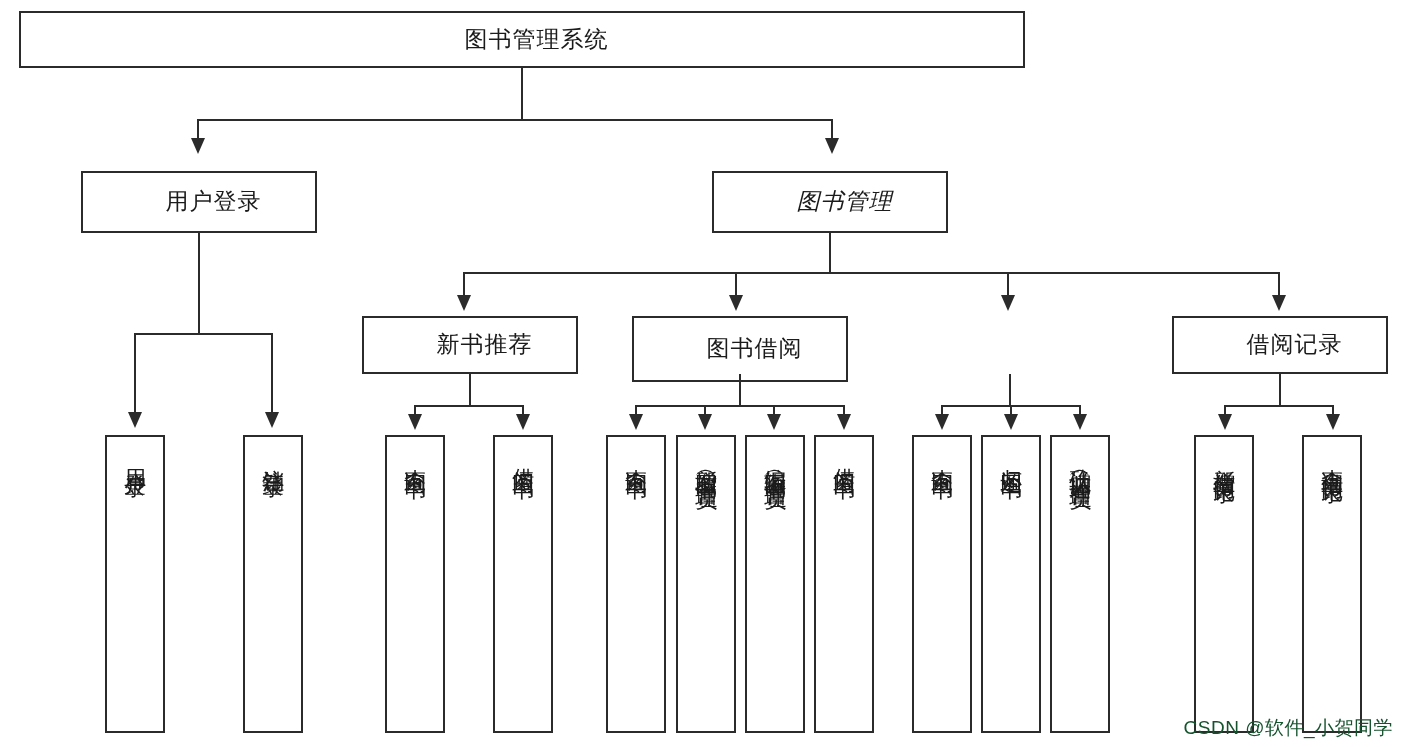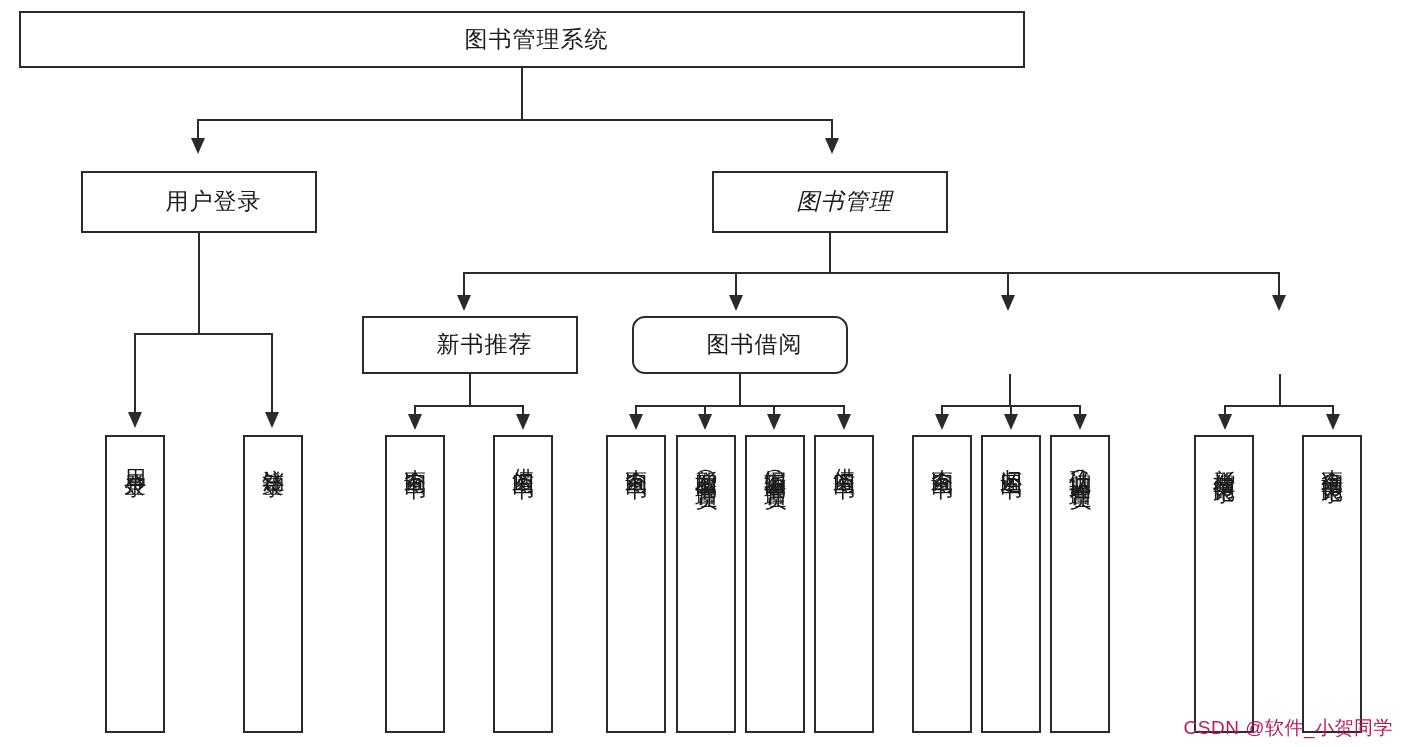--- a/index.html
+++ b/index.html
@@ -72,21 +72,21 @@
     border-right: 7px solid transparent;
     border-top: 16px solid #2b2b2b;
   }
 
   
   #watermark {
     position: absolute;
     right: 12px;
     bottom: 6px;
     font-size: 19px;
-    color: #be185d;
+    color: #14532d;
     white-space: nowrap;
     pointer-events: none;
     letter-spacing: 0.5px;
   }
 </style>
 </head>
 <body>
 
 <div id="canvas">
 
@@ -122,22 +122,25 @@
   <div class="ln v" style="left:735px; top:272px; width:2px; height:26px;"></div>
   <div class="arrow" style="left:729px; top:295px;"></div>
   <div class="ln v" style="left:1007px; top:272px; width:2px; height:26px;"></div>
   <div class="arrow" style="left:1001px; top:295px;"></div>
   <div class="ln v" style="left:1278px; top:272px; width:2px; height:26px;"></div>
   <div class="arrow" style="left:1272px; top:295px;"></div>
 
   <div class="node h" style="left:362px; top:316px; width:216px; height:58px;">
     <span>新书推荐</span>
   </div>
-  <div class="node h" style="left:632px; top:316px; width:216px; height:58px;border-radius:13px;">
+  <div class="node h" style="left:632px; top:316px; width:216px; height:66px;">
     <span>图书借阅</span>
+  </div>
+  <div class="node h" style="left:1172px; top:316px; width:216px; height:58px;">
+    <span>借阅记录</span>
   </div>
 
   <div class="ln v" style="left:469px; top:374px; width:2px; height:32px;"></div>
   <div class="ln h" style="left:414px; top:405px; width:110px; height:2px;"></div>
   <div class="ln v" style="left:414px; top:405px; width:2px; height:12px;"></div>
   <div class="arrow" style="left:408px; top:414px;"></div>
   <div class="ln v" style="left:522px; top:405px; width:2px; height:12px;"></div>
   <div class="arrow" style="left:516px; top:414px;"></div>
 
   <div class="ln v" style="left:739px; top:374px; width:2px; height:32px;"></div>

